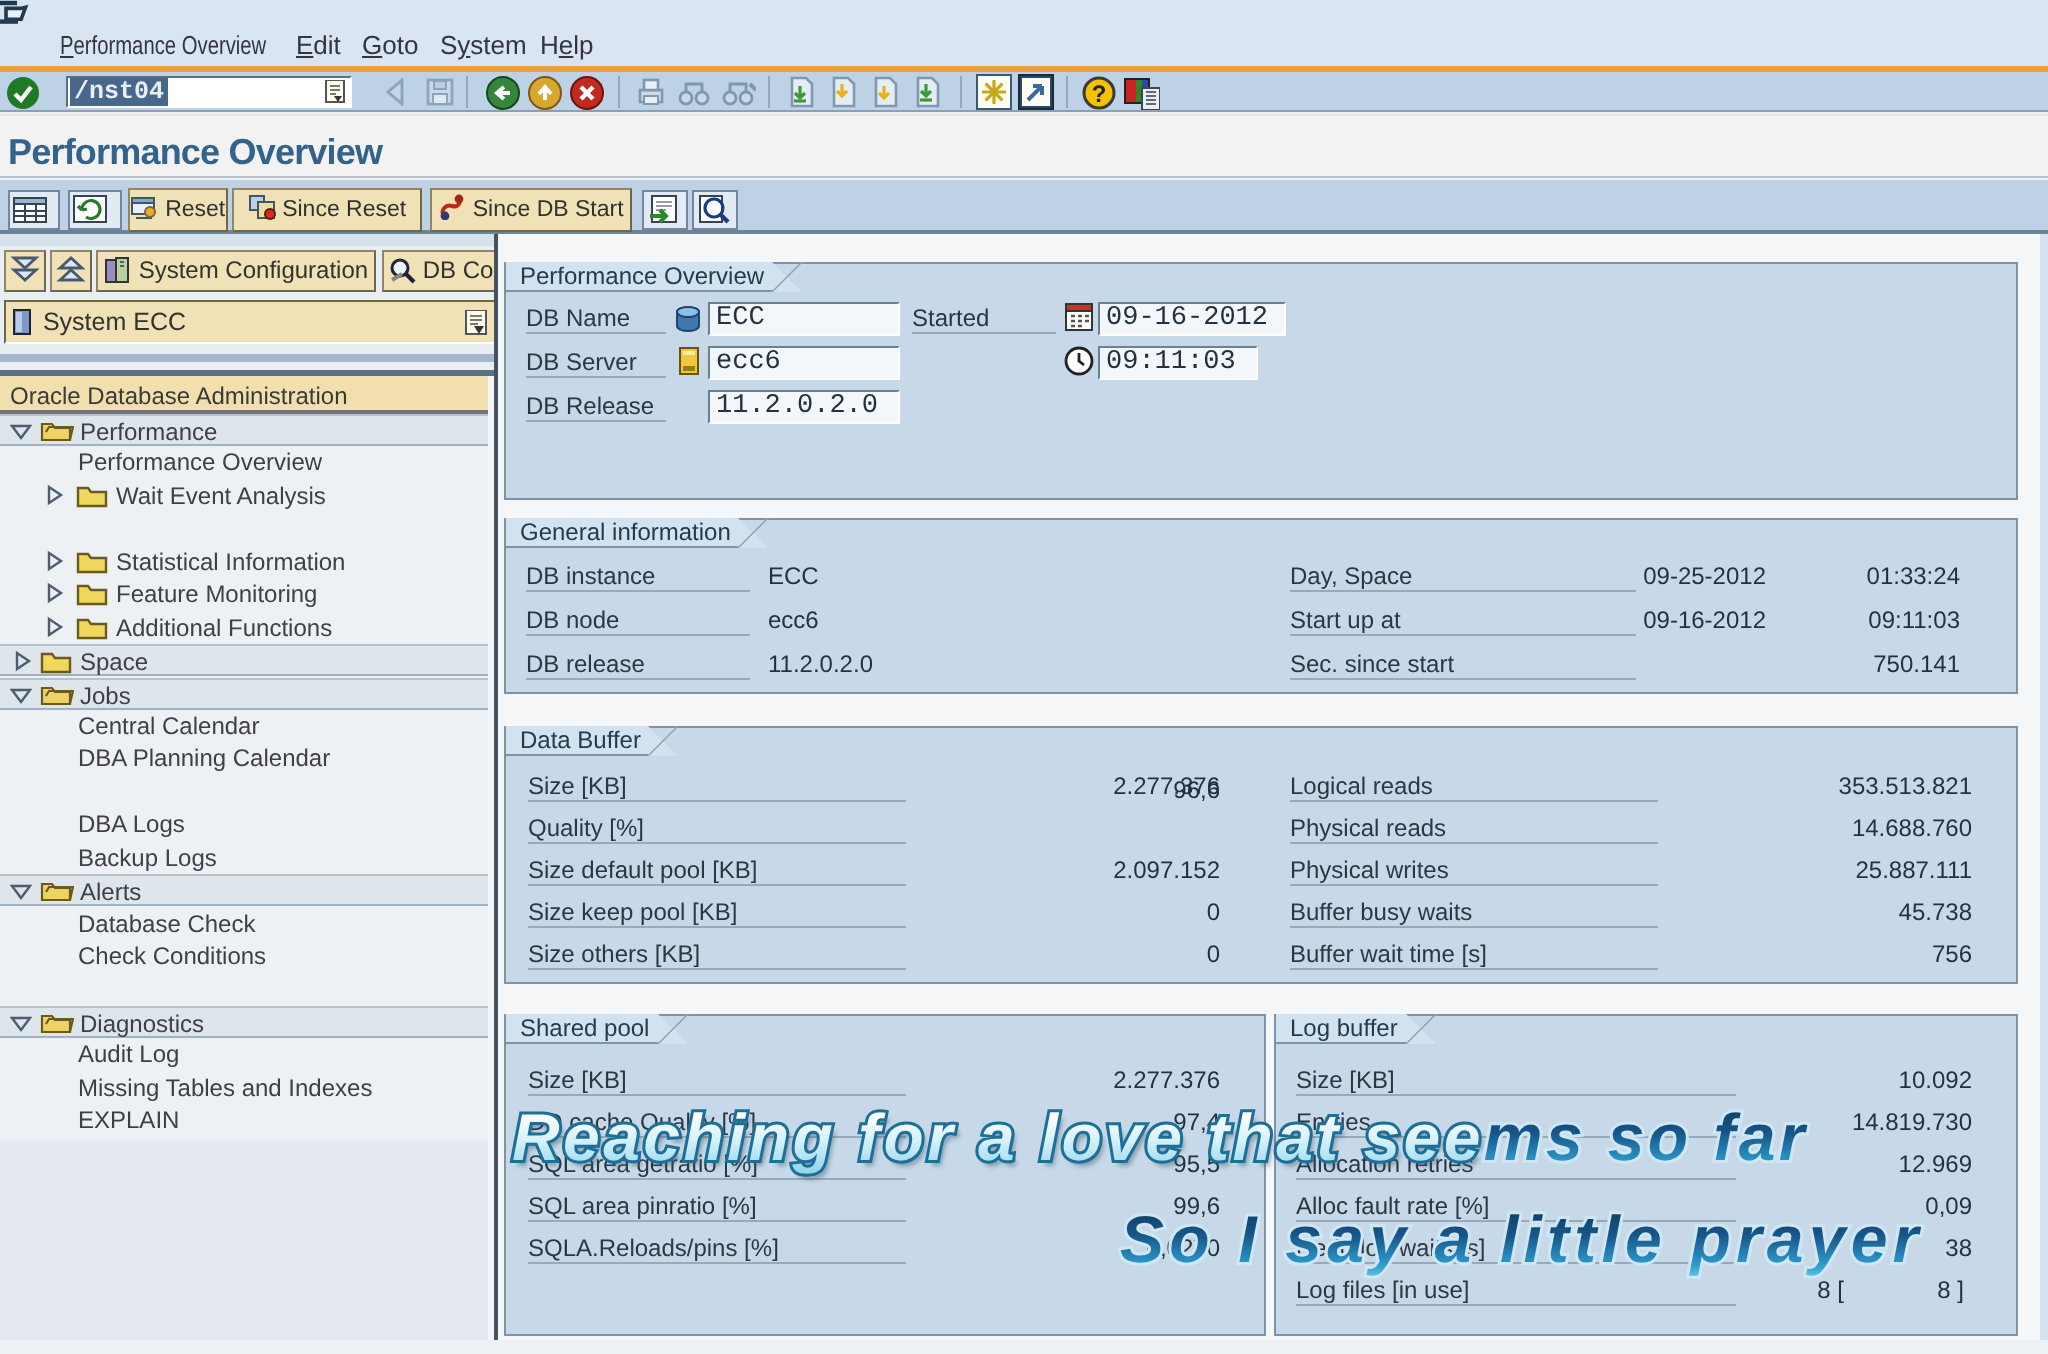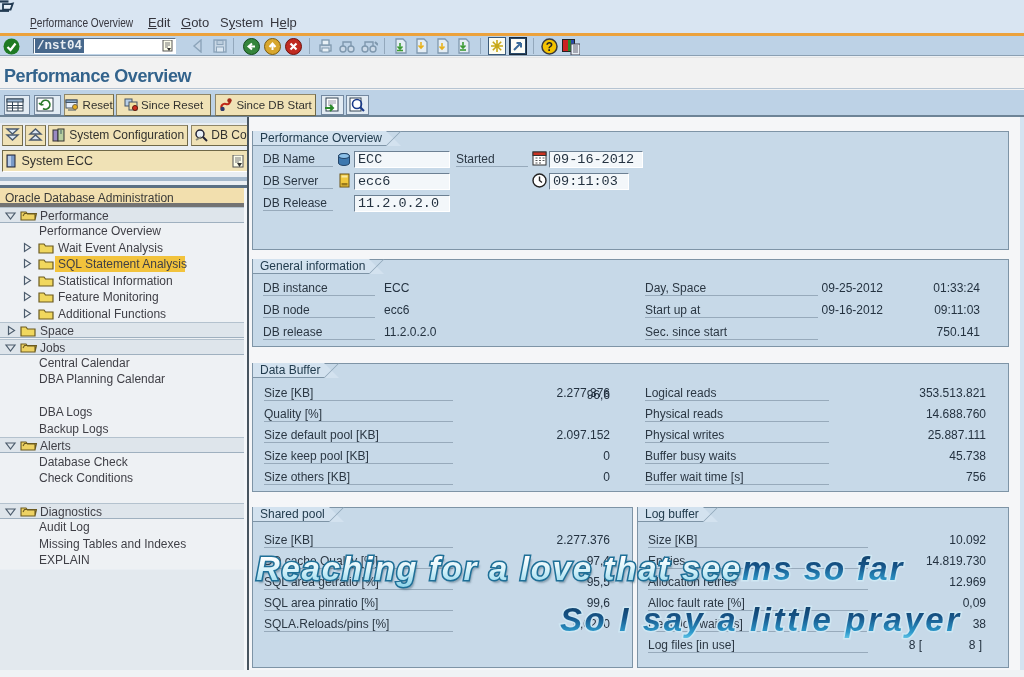--- a/index.html
+++ b/index.html
@@ -14,21 +14,21 @@
 #stdbar { left:0; top:36px; width:1024px; height:20px; background:#bdd2e6; border-bottom:1px solid #8ba0b3; }
 #titlebar { left:0; top:57px; width:1024px; height:33px; background:#f2f2f2; border-top:1px solid #e5e5e5;}
 #titletext { left:4px; top:66px; font-size:18px; font-weight:bold; color:#33638c; letter-spacing:-0.4px;}
 #appbar { left:0; top:90px; width:1024px; height:27px; background:#bdd2e6; border-bottom:2px solid #6d8396; }
 
 .bb { position:absolute; background:#f0e2b6; border:1px solid #8f8668; border-right-color:#6f6848; border-bottom-color:#6f6848; font-size:11.5px; color:#32322f; text-align:center; white-space:nowrap; overflow:hidden; }
 .ib { position:absolute; background:#dde8f2; border:1px solid #7388a0; }
 
 #leftpane { left:0; top:117px; width:247px; height:553px; background:#e9eef3; }
 #treeborder { left:0; top:185px; width:247px; height:3px; background:#5a7084; }
-#treehead { left:0; top:188px; width:244px; height:21px; background:#f2dfae; border-bottom:6px solid #737373; font-size:12px; color:#3a3a38; line-height:21px; padding-left:5px;}
+#treehead { left:0; top:188px; width:244px; height:21px; background:#f2dfae; border-bottom:4px solid #737373; font-size:12px; color:#3a3a38; line-height:21px; padding-left:5px;}
 #treebody { left:0; top:207px; width:244px; height:362px; background:#eef1f4; font-size:12px; color:#3f3f46; }
 .trow { position:absolute; left:0; width:244px; height:16px; line-height:16px; }
 .grow { background:#dee5eb; border-top:1px solid #b4c2ce; border-bottom:1px solid #9fb0bf; }
 .tri,.fol { position:absolute; top:0; }
 
 #rightpane { left:249px; top:117px; width:775px; height:553px; background:#f5f6f8; }
 .gbox { position:absolute; background:#c7d9e8; border:1px solid #7e94a6; }
 .gtab { position:absolute; font-size:12px; color:#223c4e; background:#d3e2ef; border-bottom:1px solid #7e94a6; padding:0 4px 0 7px; height:15px; line-height:15px; }
 .gtab:before { content:""; position:absolute; right:-8px; top:0; width:14px; height:15px; border-right:1px solid #8ba2b4; transform:skewX(-45deg); z-index:2; }
 .gtab:after { content:""; position:absolute; right:-15px; top:0; width:0; height:0; border-left:15px solid #d3e2ef; border-top:15px solid transparent; }
@@ -398,30 +398,20 @@
     </div>
   <div class="trow" style="top:33px">
       <svg class="tri" style="left:22px" width="10" height="16">
         <path d="M2.5 3.5 v8 l6-4 z" fill="#eef1f4" stroke="#4d5d6d" stroke-width="1.2"></path>
       </svg>
       <svg class="fol" style="left:38px" width="16" height="16">
         <path d="M1 13 V4 h5 l1.5 2 H15 v7 z" fill="#f0d75e" stroke="#6b5a20" stroke-width="1.2"></path>
       </svg>
       <span style="position:absolute;left:58px">Wait Event Analysis</span>
     </div>
-  <div class="trow" style="top:49px">
-      <div style="position:absolute;left:55px;top:0;width:130px;height:16px;background:#f2c33c"></div>
-      <svg class="tri" style="left:22px" width="10" height="16">
-        <path d="M2.5 3.5 v8 l6-4 z" fill="#eef1f4" stroke="#4d5d6d" stroke-width="1.2"></path>
-      </svg>
-      <svg class="fol" style="left:38px" width="16" height="16">
-        <path d="M1 13 V4 h5 l1.5 2 H15 v7 z" fill="#f0d75e" stroke="#6b5a20" stroke-width="1.2"></path>
-      </svg>
-      <span style="position:absolute;left:58px">SQL Statement Analysis</span>
-    </div>
   <div class="trow" style="top:66px">
       <svg class="tri" style="left:22px" width="10" height="16">
         <path d="M2.5 3.5 v8 l6-4 z" fill="#eef1f4" stroke="#4d5d6d" stroke-width="1.2"></path>
       </svg>
       <svg class="fol" style="left:38px" width="16" height="16">
         <path d="M1 13 V4 h5 l1.5 2 H15 v7 z" fill="#f0d75e" stroke="#6b5a20" stroke-width="1.2"></path>
       </svg>
       <span style="position:absolute;left:58px">Statistical Information</span>
     </div>
   <div class="trow" style="top:82px">

